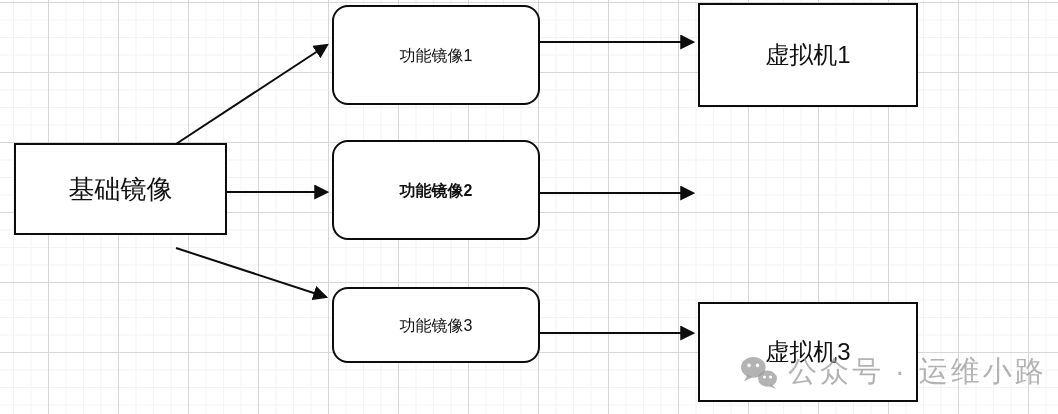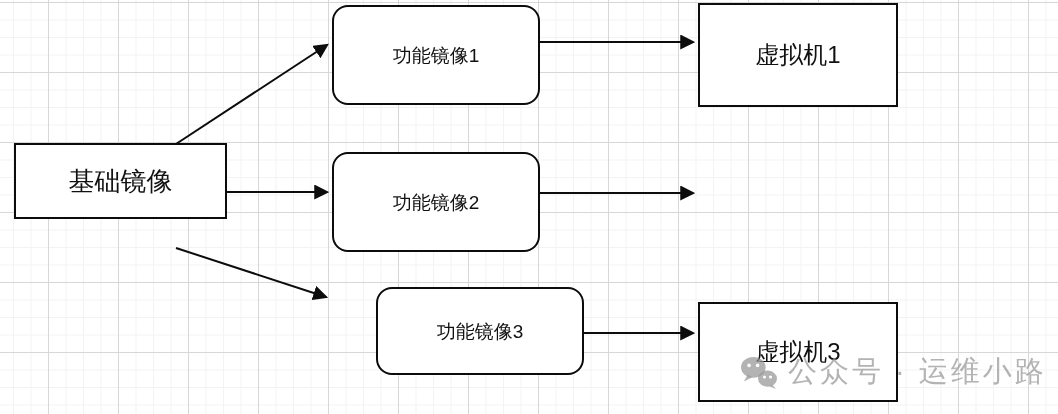--- a/index.html
+++ b/index.html
@@ -29,35 +29,35 @@
     border: 2.5px solid #0c0c0c;
     display: flex;
     flex-direction: column;
     align-items: center;
     justify-content: center;
     text-align: center;
     color: #111111;
     z-index: 2;
   }
   #base-node {
-    left: 14px; top: 143px; width: 213px; height: 76px;
+    left: 14px; top: 143px; width: 213px; height: 92px;
     font-size: 26px;
   }
   .img-node {
     left: 332px; width: 208px;
     border-radius: 16px;
-    font-size: 19px;
+    font-size: 16px;
     line-height: 33px;
     gap: 20px;
   }
   #img-node-1 { top: 5px;   height: 100px; }
-  #img-node-2 { top: 152px; height: 100px; }
-  #img-node-3 { top: 287px; height: 88px; margin-left: 44px;  }
+  #img-node-2 { top: 140px; height: 100px; font-weight: bold; }
+  #img-node-3 { top: 287px; height: 76px;  }
   .vm-node {
-    left: 698px; width: 200px;
+    left: 698px; width: 220px;
     font-size: 24px;
   }
   #vm-node-1 { top: 3px;   height: 104px; }
   #vm-node-2 { top: 161px; height: 103px; }
   #vm-node-3 { top: 302px; height: 100px; }
   #arrow-layer {
     position: absolute;
     left: 0; top: 0;
     width: 1058px; height: 414px;
     z-index: 1;

